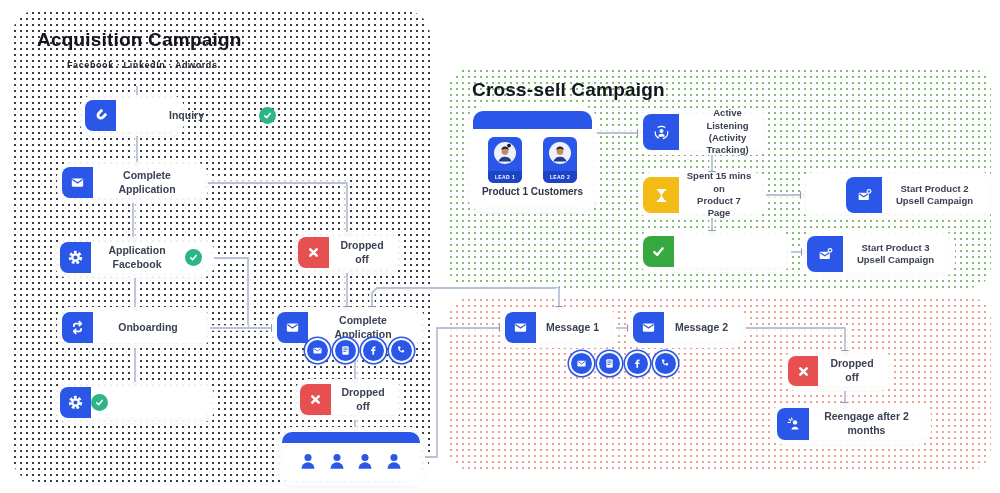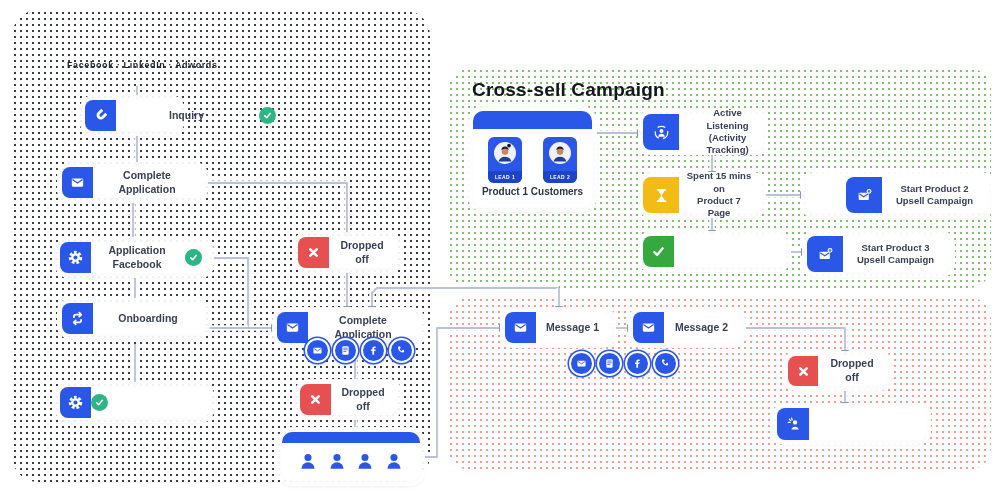--- a/index.html
+++ b/index.html
@@ -48,20 +48,21 @@
     align-items:center;justify-content:space-evenly;padding:0 8px;}
 </style>
 </head>
 <body>
 
 <div id="stage">
   <div class="region region-acq"></div>
   <div class="region region-cross"></div>
   <div class="region region-react"></div>
 
+  <div class="r-title" style="left:37px;top:29px;">Acquisition Campaign</div>
   <div class="r-sub" style="left:67px;top:60px;">Facebook · LinkedIn · Adwords</div>
   <div class="r-title" style="left:472px;top:79px;">Cross-sell Campaign</div>
 
   <svg id="wires" width="1000" height="493">
       <polyline points="137,86 137,99" fill="none" stroke="#ffffff" stroke-width="5.5" stroke-opacity=".9" stroke-linejoin="round"></polyline>
       <polyline points="137,86 137,99" fill="none" stroke="#b9c1d6" stroke-width="1.8" stroke-linejoin="round"></polyline>
       <polyline points="137,132 137,163" fill="none" stroke="#ffffff" stroke-width="5.5" stroke-opacity=".9" stroke-linejoin="round"></polyline>
       <polyline points="137,132 137,163" fill="none" stroke="#b9c1d6" stroke-width="1.8" stroke-linejoin="round"></polyline>
       <polygon points="133,162 141,162 137,169" fill="#8d97b3"></polygon>
       <polyline points="133,199 133,238" fill="none" stroke="#ffffff" stroke-width="5.5" stroke-opacity=".9" stroke-linejoin="round"></polyline>
@@ -157,21 +158,21 @@
             <circle cx="9" cy="9" r="3.4" fill="none" stroke="#fff" stroke-width="2.4"></circle>
           </svg>
         </span>
         <span class="node-label">Application Facebook</span>
         <span class="node-check" style="background: rgb(46, 181, 134);">
           <svg width="11" height="11" viewBox="0 0 18 18">
             <path d="M4.6 9.6l3 3 5.8-7" fill="none" stroke="#fff" stroke-width="2.5" stroke-linecap="round" stroke-linejoin="round"></path>
           </svg>
         </span>
       </div>
-      <div class="node" style="left: 62px; top: 303px; width: 143px; height: 31px;">
+      <div class="node" style="left: 62px; top: 312px; width: 143px; height: 31px;">
         <span class="node-icon" style="width: 31px; background: rgb(43, 87, 232);">
           <svg width="17" height="17" viewBox="0 0 18 18">
             <g fill="none" stroke="#fff" stroke-width="1.9" stroke-linecap="round" stroke-linejoin="round">
               <path d="M5.2 7.6V6.9a2 2 0 0 1 2-2h5.6"></path>
               <path d="M10.9 2.9l2 2-2 2"></path>
               <path d="M12.8 10.4v.7a2 2 0 0 1-2 2H5.2"></path>
               <path d="M7.1 11.1l-2 2 2 2"></path>
             </g>
           </svg>
         </span>
@@ -302,20 +303,21 @@
       <div class="node" style="left: 777px; top: 408px; width: 149px; height: 32px;">
         <span class="node-icon" style="width: 32px; background: rgb(43, 87, 232);">
           <svg width="17" height="17" viewBox="0 0 18 18">
             <circle cx="10.6" cy="6.8" r="2.3" fill="#fff"></circle>
             <path d="M6.7 14.4a4 4 0 0 1 7.8 0z" fill="#fff"></path>
             <g stroke="#fff" stroke-width="1.3" stroke-linecap="round">
               <path d="M4.6 3.4l1.5 1.5M3.4 6.8h2.1M7 2.3l.6 1.9"></path>
             </g>
           </svg>
         </span>
+        <span class="node-label">Reengage after 2 months</span>
       </div>
       <div class="chip" style="left: 304.5px; top: 337.5px; background: rgb(43, 87, 232); box-shadow: rgb(43, 87, 232) 0px 0px 0px 1.5px, rgba(0, 0, 0, 0.25) 0px 1px 3px;">
         <svg width="13" height="13" viewBox="0 0 18 18">
           <rect x="3.4" y="5.2" width="11.2" height="7.8" rx="1" fill="#fff"></rect>
           <path d="M4 6.2 9 9.6l5-3.4" fill="none" stroke="#2b57e8" stroke-width="1.2"></path>
         </svg>
       </div>
       <div class="chip" style="left: 332.5px; top: 337.5px; background: rgb(43, 87, 232); box-shadow: rgb(43, 87, 232) 0px 0px 0px 1.5px, rgba(0, 0, 0, 0.25) 0px 1px 3px;">
         <svg width="13" height="13" viewBox="0 0 18 18">
           <rect x="4.6" y="3" width="8.8" height="12" rx="1.6" fill="#fff"></rect>

